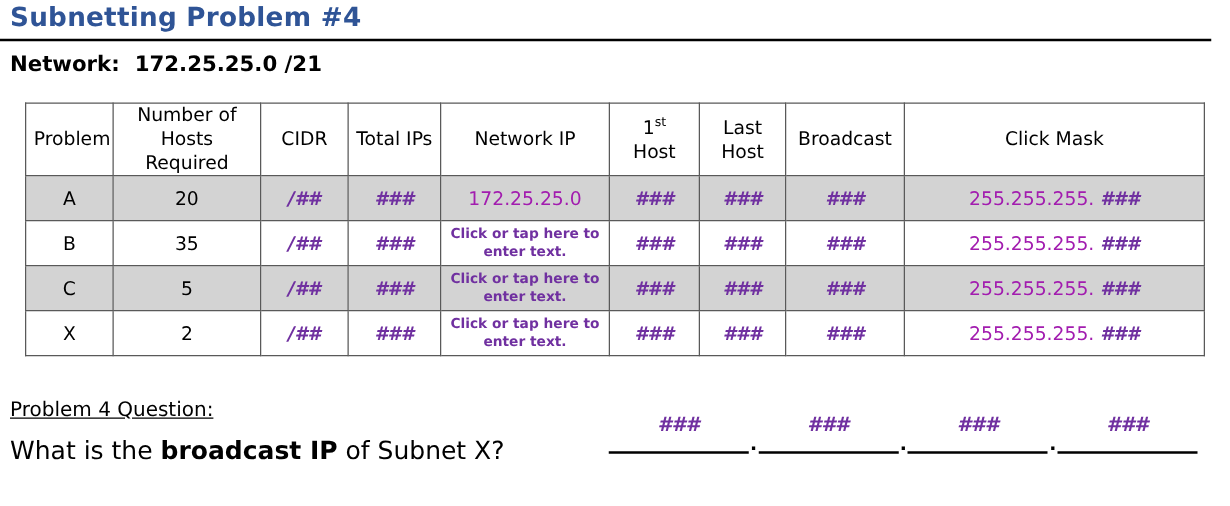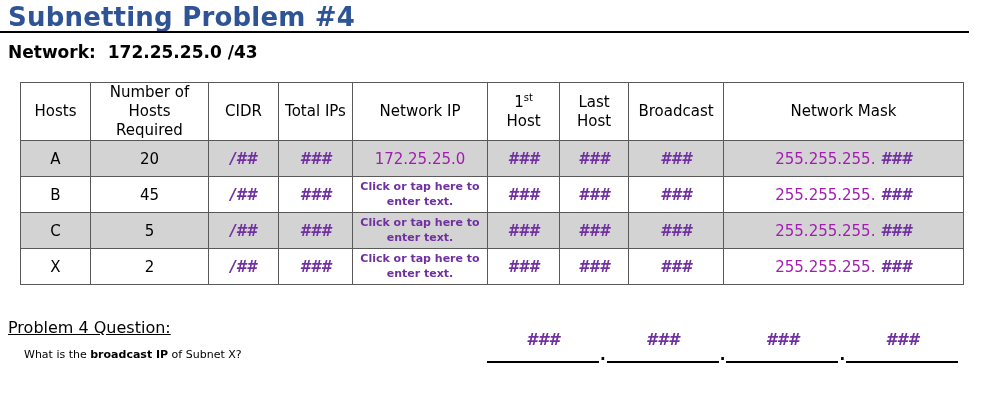--- a/index.html
+++ b/index.html
@@ -2,21 +2,21 @@
 <html><head>
 <meta charset="utf-8">
 <style>
   html,body{margin:0;padding:0;background:#fff;}
   .page{
     position:relative;width:984px;height:405px;background:#fff;overflow:hidden;
     font-family:"DejaVu Sans","Liberation Sans",sans-serif;color:#000;
   }
   .title{
     position:absolute;left:8px;top:2px;margin:0;
-    font-size:26px;font-weight:bold;color:#2F5496;letter-spacing:0.2px;
+    font-size:21px;font-weight:bold;color:#2F5496;letter-spacing:0.2px;
   }
   .rule{
     position:absolute;left:0;top:31px;width:969px;height:0;
     border-top:2px solid #000;
   }
   .assuming{position:absolute;left:8px;top:42px;font-size:17px;font-weight:bold;}
   .assuming .val{margin-left:12px;}
 
   table.sheet{
     position:absolute;left:20px;top:82px;width:943px;
@@ -30,78 +30,78 @@
   .sheet th sup{font-size:10px;margin-top:29px;}
   .sheet tbody td{height:35px;}
   tr.shaded td{background:#D3D3D3;}
   .ph{color:#7030A0;font-weight:bold;font-style:italic;}
   .placeholder{color:#7030A0;font-weight:bold;font-size:11px;line-height:1.35;padding:0 2px;}
   .red{color:#a21caf;}
   .mask-oct{margin-left:5px;}
 
   .bottom{position:absolute;left:0;top:310px;width:984px;height:95px;}
   .q1{position:absolute;left:8px;top:8px;font-size:16px;text-decoration:underline;}
-  .q2{position:absolute;left:24px;top:38px;font-size:11px;}
+  .q2{position:absolute;left:8px;top:38px;font-size:20px;}
   .answer-row{position:absolute;left:487px;top:20px;display:flex;align-items:flex-end;}
   .octet{width:112px;border-bottom:2px solid #000;text-align:center;padding-bottom:12px;}
   .oct-val{font-size:16px;}
   .sep{font-weight:bold;font-size:15px;line-height:1;padding:0 1px;}
 </style>
 </head>
 <body>
 
 <div class="page">
 
   <h1 class="title">Subnetting Problem #4</h1>
   <div class="rule"></div>
 
   <div class="assuming">
-    <span>Network:</span><span class="val">172.25.25.0 /43</span>
+    <span>Network:</span><span class="val">172.25.25.0 /21</span>
   </div>
 
   <table class="sheet">
     <colgroup>
       <col style="width:70px">
         <col style="width:118px">
         <col style="width:70px">
       <col style="width:74px">
         <col style="width:135px">
         <col style="width:72px">
       <col style="width:69px">
         <col style="width:95px">
         <col style="width:240px">
     </colgroup>
     <thead>
       <tr>
-        <th>Hosts</th>
+        <th>Problem</th>
         <th>Number of Hosts Required</th>
         <th>CIDR</th>
         <th>Total IPs</th>
         <th>Network IP</th>
         <th><span>1</span><sup>st</sup><br><span>Host</span></th>
         <th>Last Host</th>
         <th>Broadcast</th>
-        <th>Network Mask</th>
+        <th>Click Mask</th>
       </tr>
     </thead>
     <tbody id="table-body">
         <tr class="shaded">
           <td>A</td>
           <td>20</td>
           <td class="ph">/##</td>
           <td class="ph">###</td>
           <td class="red">172.25.25.0</td>
           <td class="ph">###</td>
           <td class="ph">###</td>
           <td class="ph">###</td>
           <td><span class="red">255.255.255.</span><span class="ph mask-oct">###</span></td>
         </tr>
         <tr>
           <td>B</td>
-          <td>45</td>
+          <td>35</td>
           <td class="ph">/##</td>
           <td class="ph">###</td>
           <td class="placeholder">Click or tap here to enter text.</td>
           <td class="ph">###</td>
           <td class="ph">###</td>
           <td class="ph">###</td>
           <td><span class="red">255.255.255.</span><span class="ph mask-oct">###</span></td>
         </tr>
         <tr class="shaded">
           <td>C</td>

